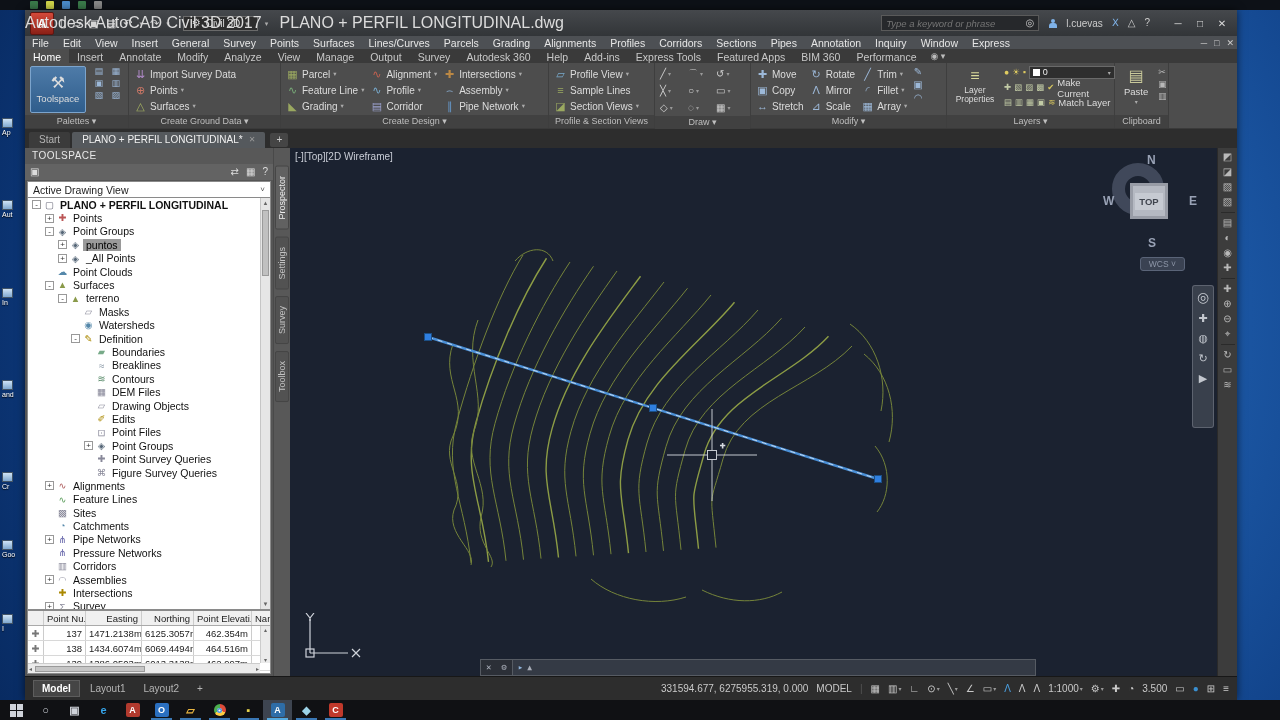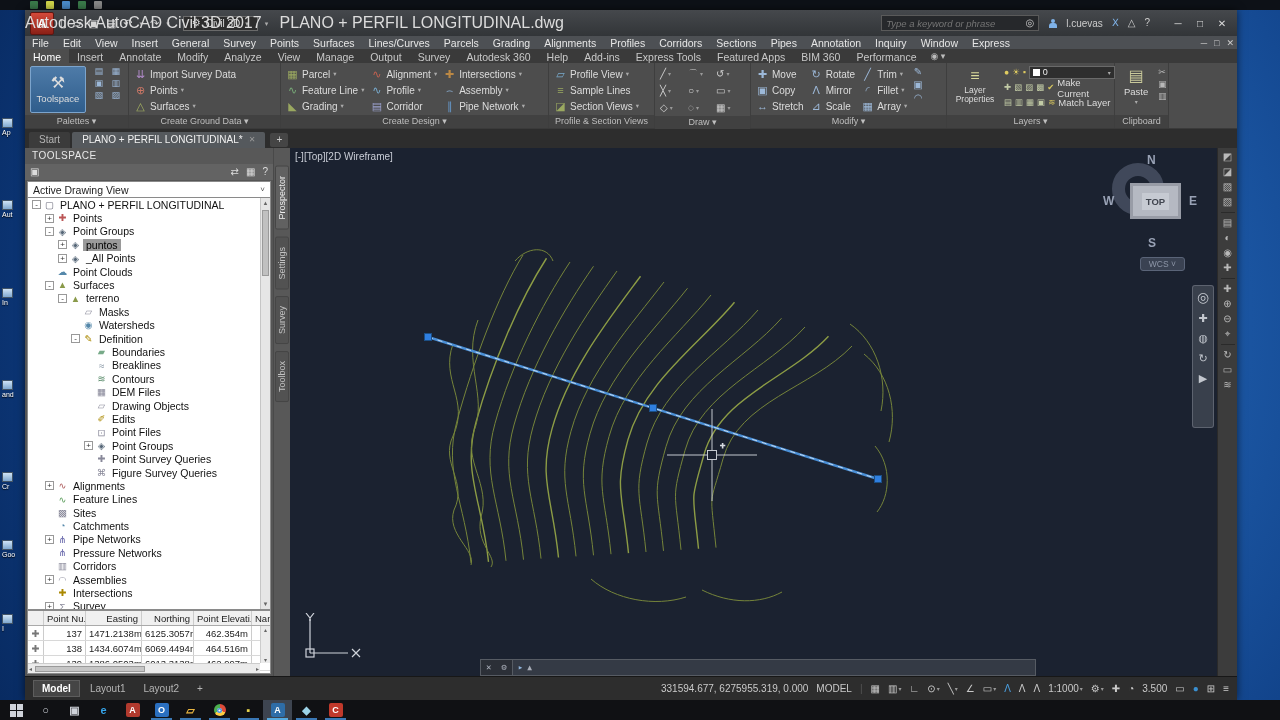--- a/index.html
+++ b/index.html
@@ -118,21 +118,21 @@
   .right-bar .div { width:14px; height:1px; background:#2a2a2a; }
   .navbar { position:absolute; right:23px; top:137px; width:22px; height:143px; background:rgba(120,126,138,.32); border:1px solid rgba(160,166,178,.35);
             border-radius:3px; display:flex; flex-direction:column; align-items:center; padding-top:4px; gap:9px; color:#c3c7ce; z-index:4; }
   .navbar .nv { font-size:11px; }
   .navbar .nv:first-child { font-size:14px; }
 
   
   .vcube { position:absolute; right:40px; top:8px; width:92px; height:92px; z-index:4; }
   .vring { position:absolute; left:7px; top:7px; width:52px; height:52px; border:13px solid rgba(78,86,104,.75); border-radius:50%; }
   .vlab { position:absolute; color:#99a2b5; font-size:12px; font-weight:bold; }
-  .vface { position:absolute; left:25px; top:27px; width:51px; height:36px; background:#b5b9c2; border:3px solid #989ca6; display:flex; align-items:center; justify-content:center; }
+  .vface { position:absolute; left:25px; top:27px; width:38px; height:36px; background:#b5b9c2; border:3px solid #989ca6; display:flex; align-items:center; justify-content:center; }
   .vface i { font-style:normal; background:#c6cad2; padding:3px 4px; color:#40454f; font-size:9.5px; font-weight:bold; }
   .wcs { position:absolute; right:52px; top:109px; background:#3a4252; border:1px solid #5a6478; border-radius:3px; color:#8d96a8;
          font-size:8.5px; padding:1px 8px; z-index:4; }
 
   
   .cmd { position:absolute; left:190px; bottom:0; width:556px; z-index:6; font-family:"DejaVu Sans Mono",monospace; }
   .cmd-hist { padding-left:33px; }
   .cmd-hist div { margin-bottom:2px; }
   .cmd-hist span { background:#3c414c; color:#c9cdd6; font-size:9.5px; padding:0 3px; }
   .cmd-row { height:17px; background:#2b2f37; border:1px solid #565b63; display:flex; align-items:center; margin-top:2px; }
@@ -573,21 +573,21 @@
             </span>
         </div>
         <div class="ts-select">
           <span>Active Drawing View</span>
           <span class="car icn">˅</span>
         </div>
         <div class="ts-tree" id="tree">
             <div class="trow" style="padding-left: 4px;">
               <span class="exp">-</span>
               <span class="tic icn" style="color: rgb(102, 102, 119);">▢</span>
-              <span class="tl" style="font-weight: normal;">PLANO + PERFIL LONGITUDINAL</span>
+              <span class="tl" style="font-weight: bold;">PLANO + PERFIL LONGITUDINAL</span>
             </div>
             <div class="trow" style="padding-left: 17px;">
               <span class="exp">+</span>
               <span class="tic icn" style="color: rgb(187, 85, 85);">✚</span>
               <span class="tl" style="">Points</span>
             </div>
             <div class="trow" style="padding-left: 17px;">
               <span class="exp">-</span>
               <span class="tic icn" style="color: rgb(85, 102, 119);">◈</span>
               <span class="tl" style="">Point Groups</span>

